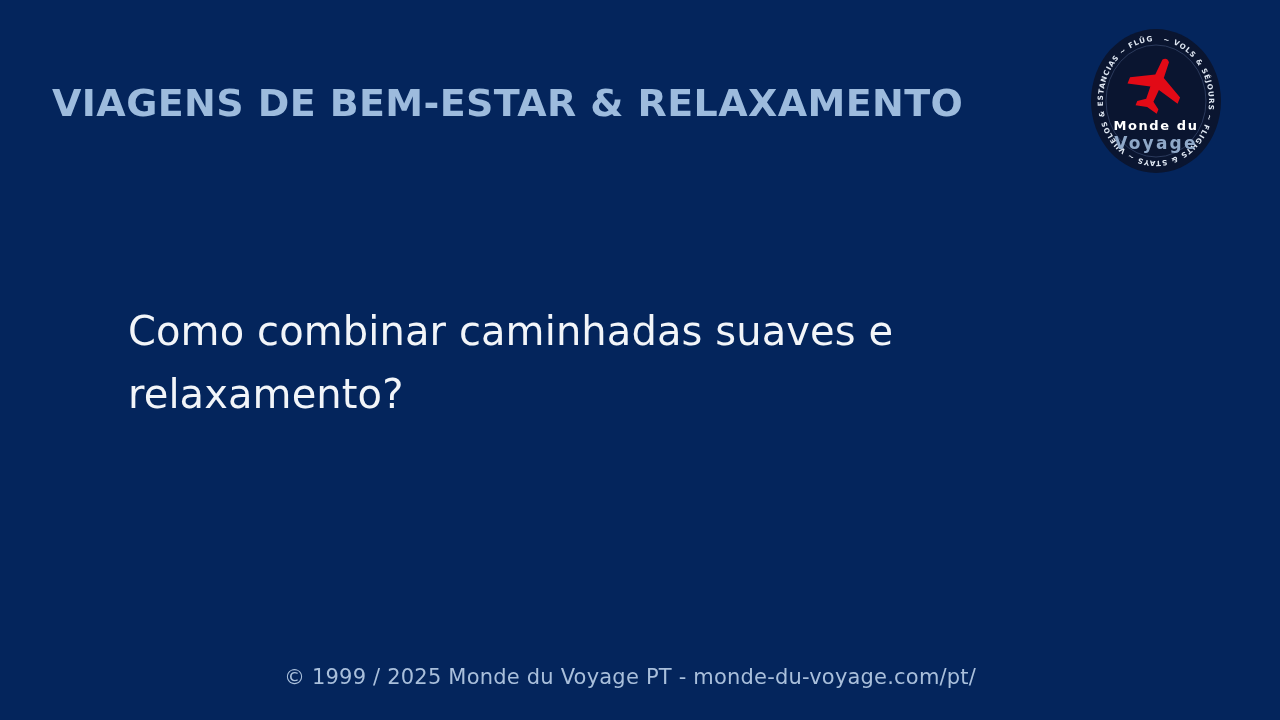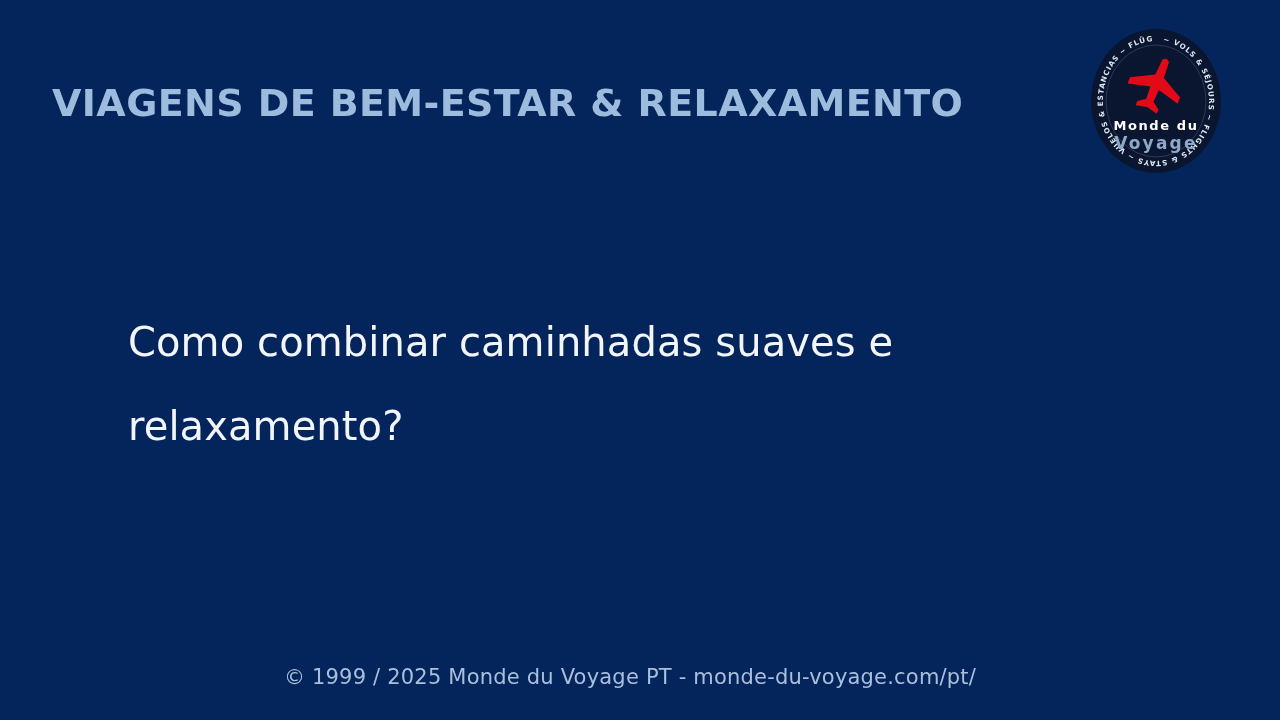--- a/index.html
+++ b/index.html
@@ -67,21 +67,21 @@
   }
 
   #headline {
     position:absolute;
     left:128px;
     top:100px;
     width:900px;
     font-family:"DejaVu Sans", sans-serif;
     font-size:40px;
     font-weight:400;
-    line-height:84px;
+    line-height:63px;
     color:#f2f5f9;
     letter-spacing:0.1px;
   }
 
   
   #footer {
     position:absolute;
     left:0;
     top:660px;
     width:1260px;

